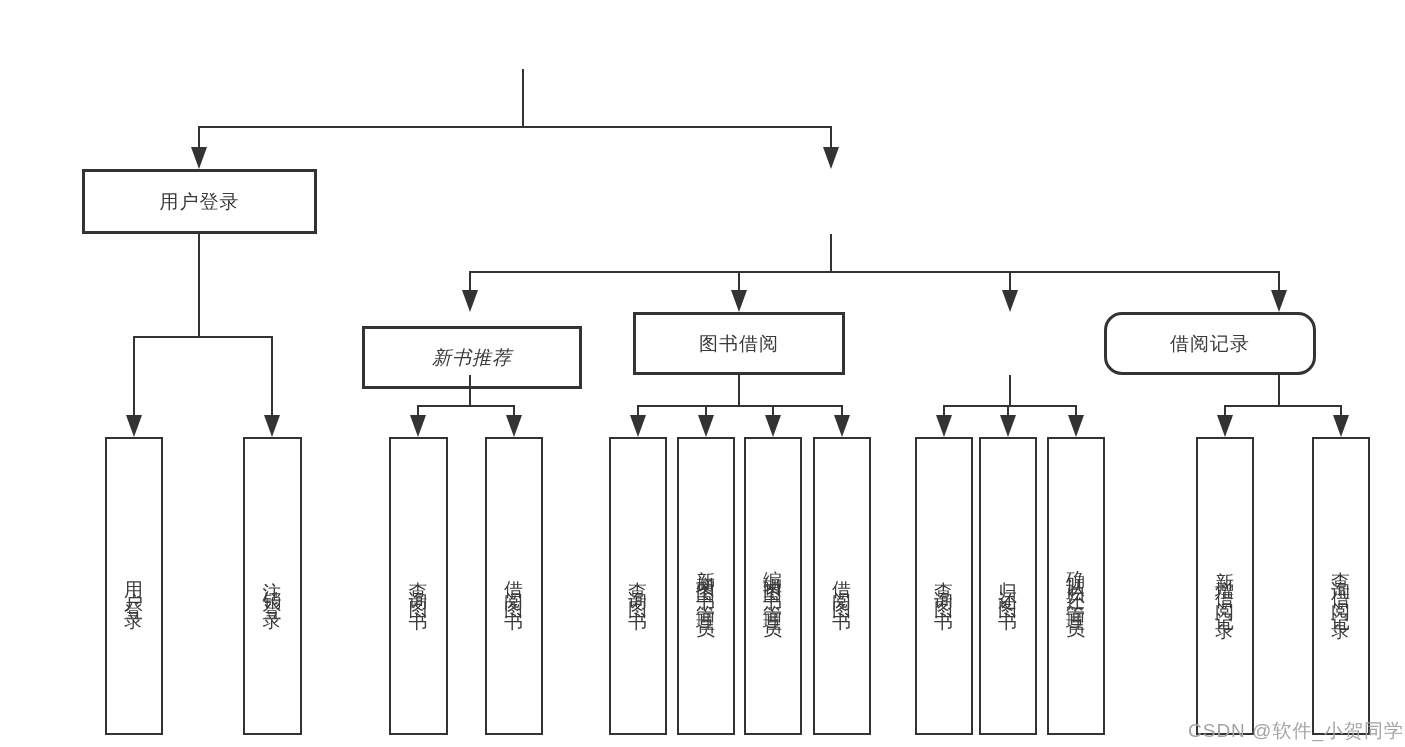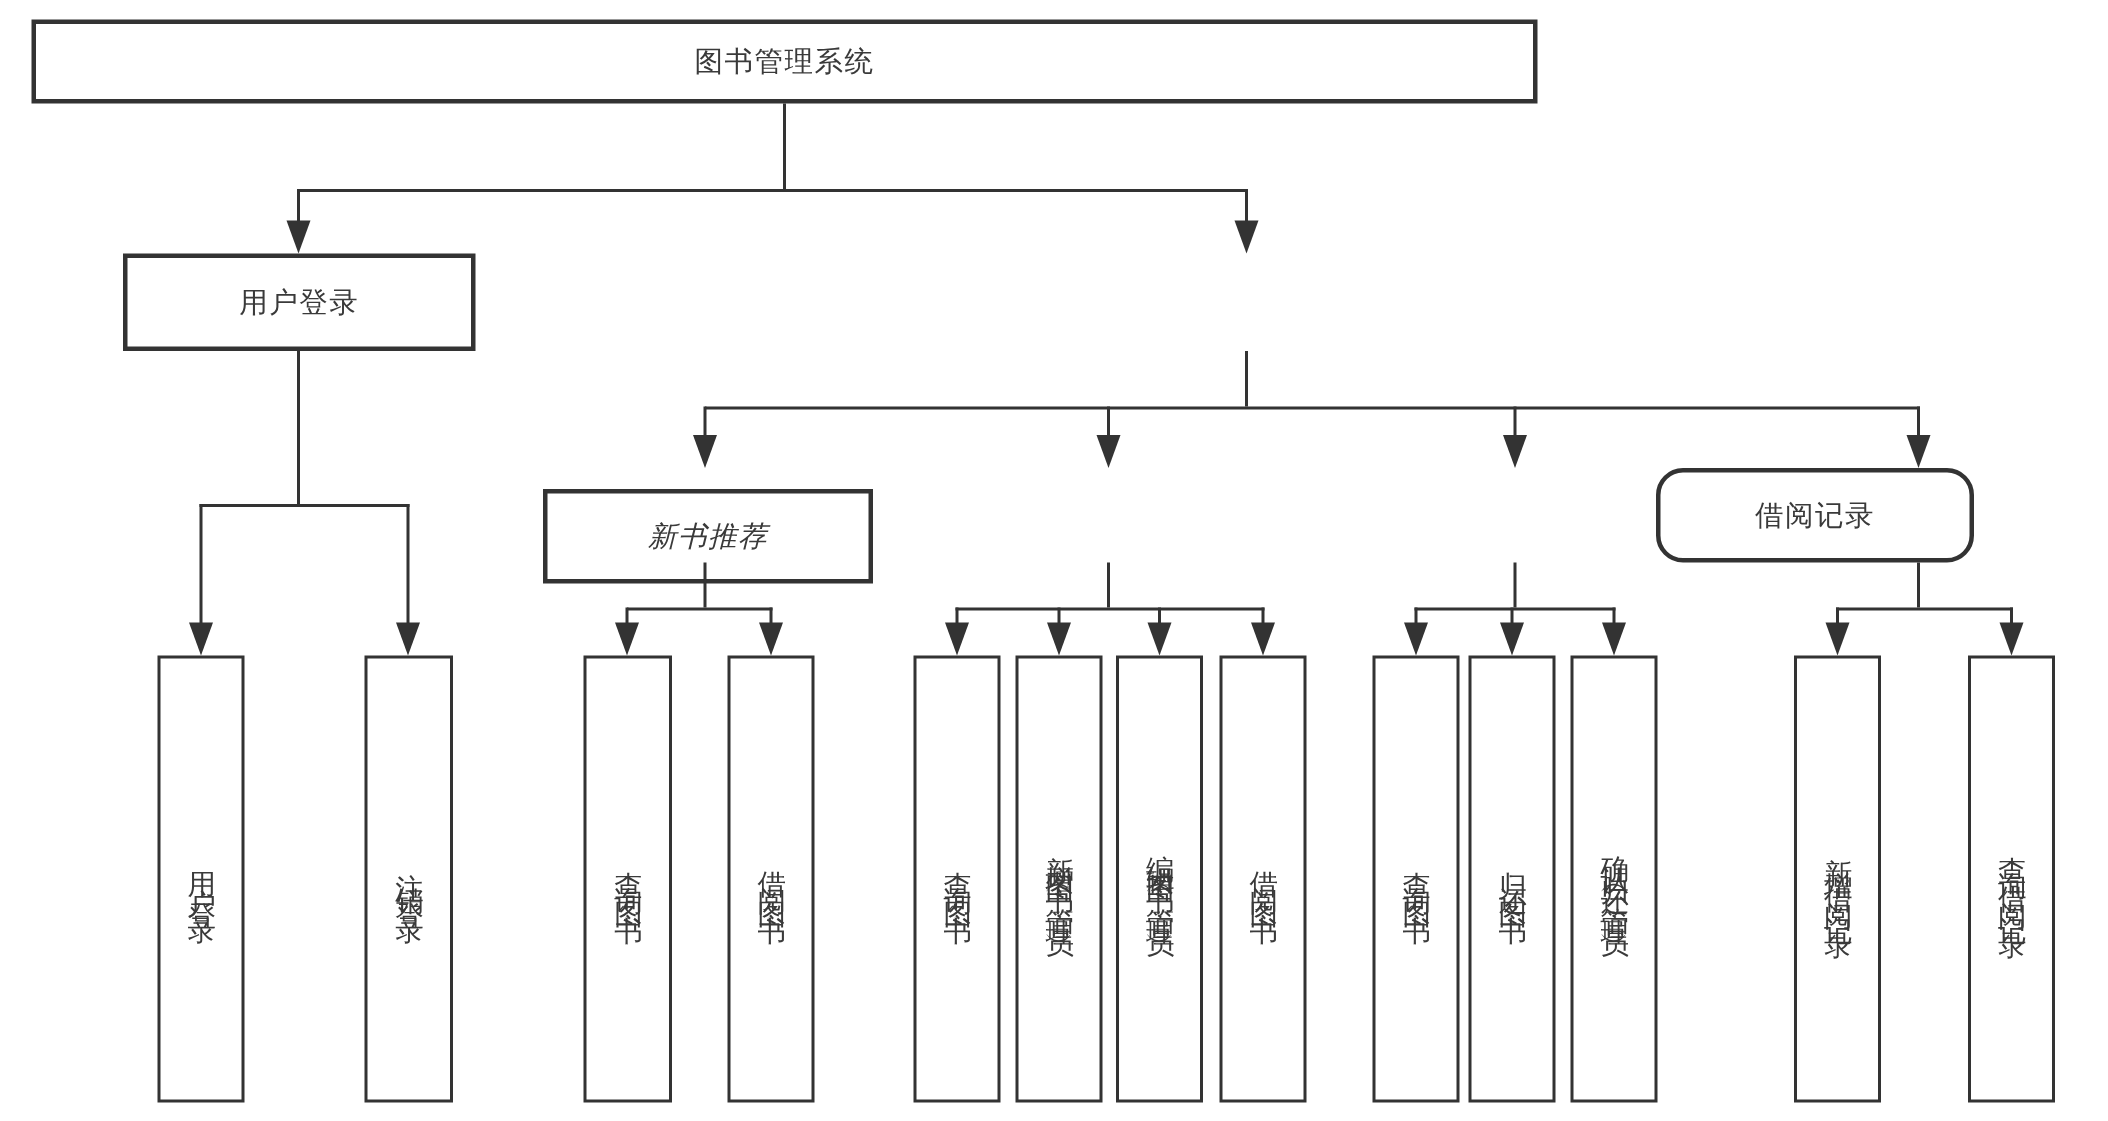--- a/index.html
+++ b/index.html
@@ -33,30 +33,30 @@
   .watermark{
     position:absolute;left:1188px;top:718px;font-size:19px;
     color:var(--wm);letter-spacing:1px;white-space:nowrap;z-index:5;
   }
 </style>
 </head>
 <body>
 
 <div id="canvas">
 
-  <div class="box" style="left:21px;top:13px;width:1004px;height:56px;">
-    <span>图书管理系统</span>
-  </div>
 
   <div class="box" style="left:82px;top:169px;width:235px;height:65px;">
     <span>用户登录</span>
   </div>
 
   <div class="box" style="left:362px;top:326px;width:220px;height:63px;font-style:italic;">
     <span>新书推荐</span>
+  </div>
+  <div class="box" style="left:633px;top:312px;width:212px;height:63px;">
+    <span>图书借阅</span>
   </div>
   <div class="box" style="left:1104px;top:312px;width:212px;height:63px;border-radius:18px;">
     <span>借阅记录</span>
   </div>
 
   <div class="box leaf" style="left:105px;top:437px;width:58px;height:298px;">
     <span class="vlabel">用户登录</span>
   </div>
   <div class="box leaf" style="left:243px;top:437px;width:59px;height:298px;">
     <span class="vlabel">注销登录</span>
@@ -151,13 +151,14 @@
   <div class="vl" style="left:1075px;top:405px;height:11px;"></div>
   <div class="ar" style="left:1068px;top:415px;"></div>
 
   <div class="vl" style="left:1278px;top:375px;height:30px;"></div>
   <div class="hl" style="left:1224px;top:405px;width:118px;"></div>
   <div class="vl" style="left:1224px;top:405px;height:11px;"></div>
   <div class="ar" style="left:1217px;top:415px;"></div>
   <div class="vl" style="left:1340px;top:405px;height:11px;"></div>
   <div class="ar" style="left:1333px;top:415px;"></div>
 
+  <div class="watermark">CSDN @软件_小贺同学</div>
 </div>
 
 </body></html>

